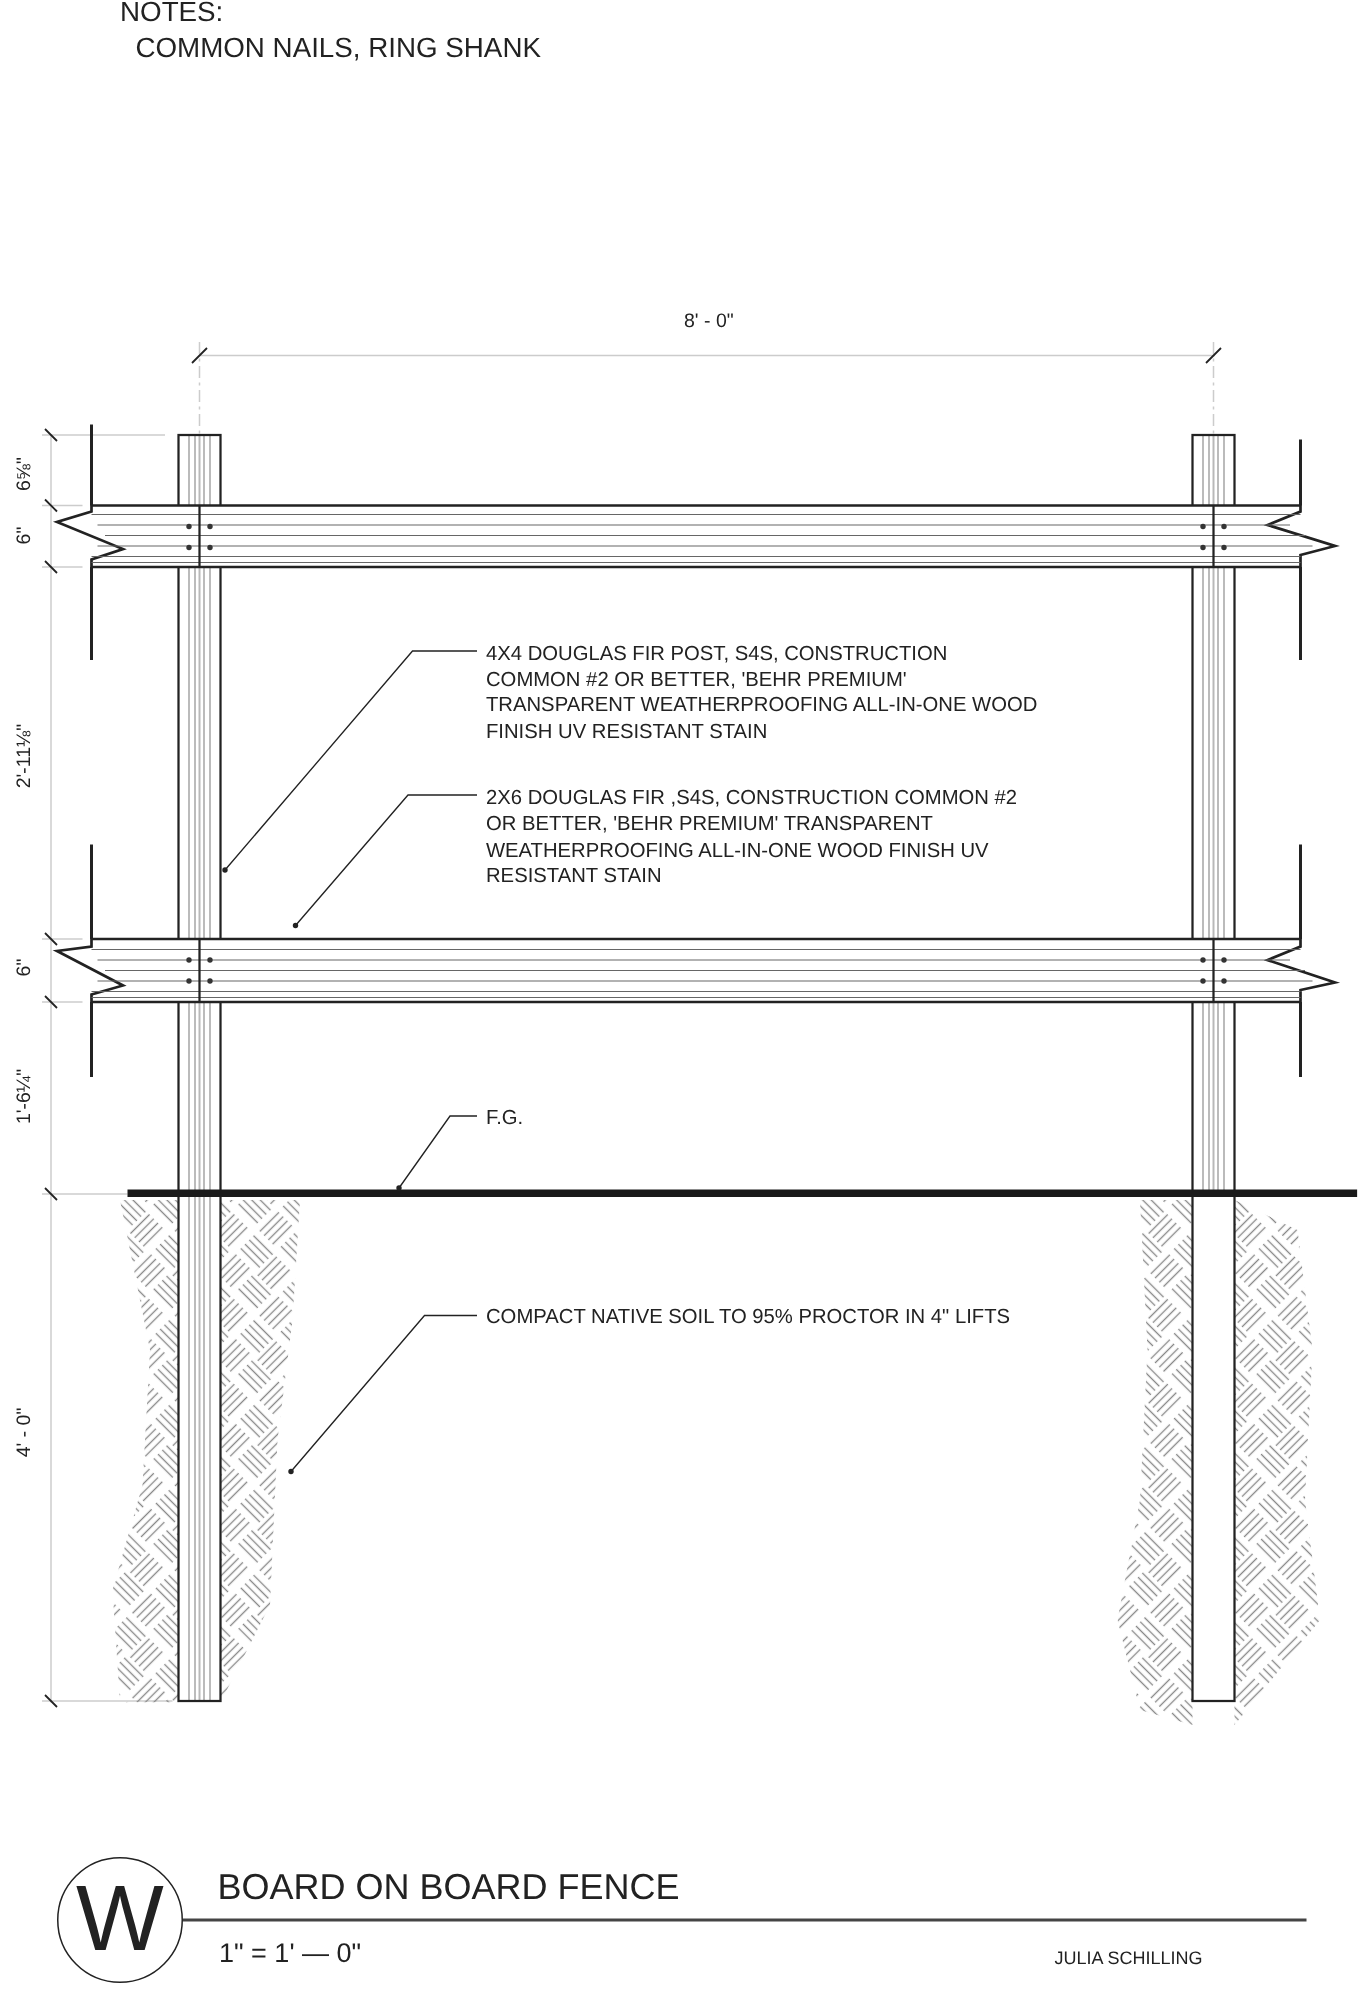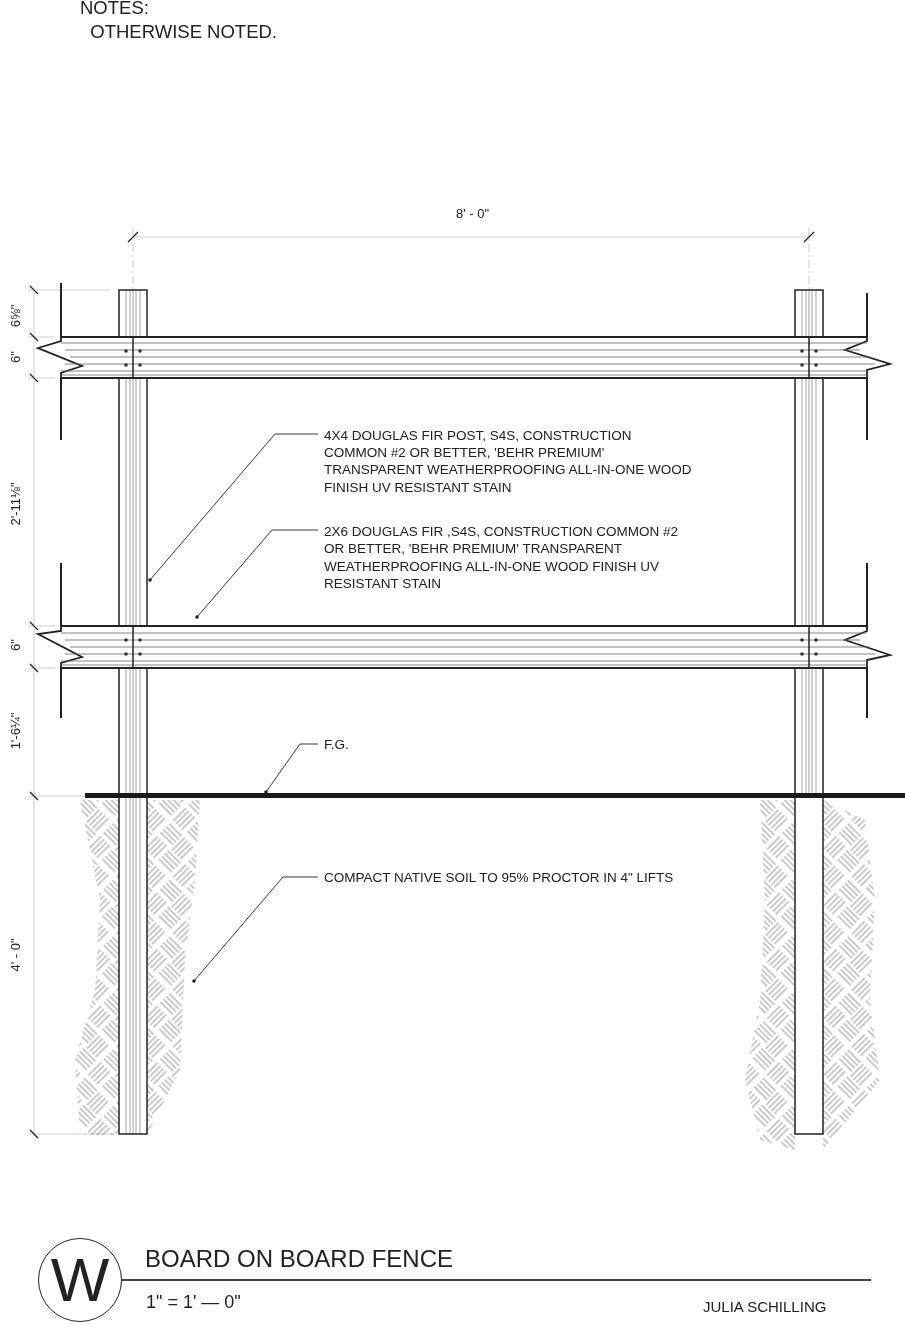--- a/index.html
+++ b/index.html
@@ -7,28 +7,28 @@
          font-family: "Liberation Sans", sans-serif; color: #222; }
   .notes { position: absolute; left: 80px; top: -4px; font-size: 18.5px; line-height: 24px; }
   .notes .line { white-space: pre; }
   .drawing { position: absolute; left: 0; top: 0; }
   .svgtext { font-family: "Liberation Sans", sans-serif; fill: #222; }
   .tb-circle { position: absolute; left: 38px; top: 1238px; width: 82px; height: 82px; border: 1.5px solid #222; border-radius: 50%;
                display: flex; align-items: center; justify-content: center; font-size: 62px; line-height: 1; }
   .tb-title { position: absolute; left: 145px; top: 1245px; font-size: 24px; }
   .tb-rule { position: absolute; left: 122px; top: 1279px; width: 749px; height: 1.5px; background: #444; }
   .tb-scale { position: absolute; left: 146px; top: 1292px; font-size: 18px; }
-  .tb-author { position: absolute; left: 703px; top: 1298px; font-size: 15px; }
+  .tb-author { position: absolute; left: 703px; top: 1298px; font-size: 12px; }
 </style>
 </head>
 <body>
 
 <div class="notes">
   <div class="line">NOTES:</div>
-  <div class="line">  OTHERWISE NOTED.</div>
+  <div class="line">  COMMON NAILS, RING SHANK</div>
 </div>
 
 <svg class="drawing" width="905" height="1220" viewBox="0 0 905 1220" xmlns="http://www.w3.org/2000/svg">
   <defs>
     <pattern id="postgrain" width="28" height="10" patternUnits="userSpaceOnUse" x="119" y="0">
       <line x1="7" y1="0" x2="7" y2="10" stroke="#777" stroke-width="0.7"></line>
       <line x1="11" y1="0" x2="11" y2="10" stroke="#777" stroke-width="0.7"></line>
       <line x1="14" y1="0" x2="14" y2="10" stroke="#777" stroke-width="0.7"></line>
       <line x1="17" y1="0" x2="17" y2="10" stroke="#777" stroke-width="0.7"></line>
       <line x1="21" y1="0" x2="21" y2="10" stroke="#777" stroke-width="0.7"></line>

